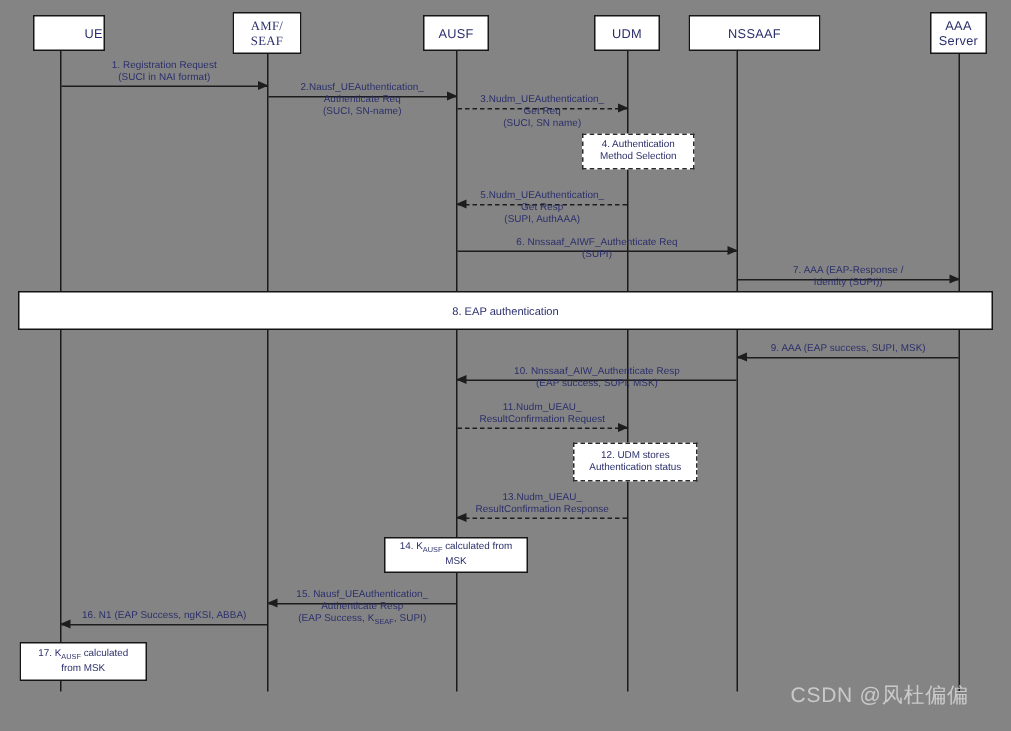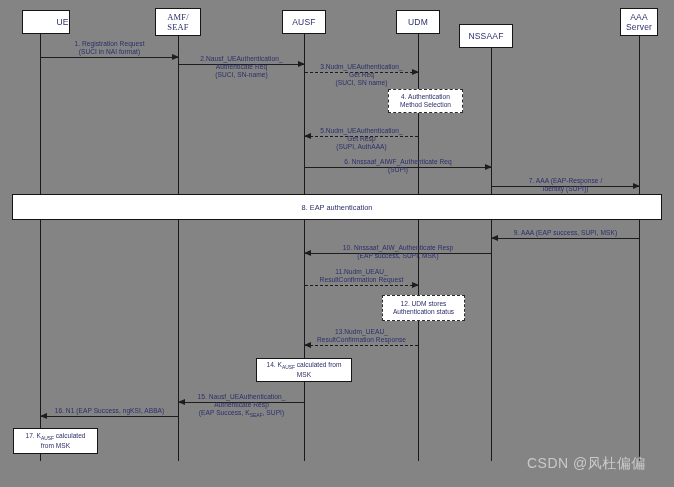--- a/index.html
+++ b/index.html
@@ -161,21 +161,21 @@
     <div class="actor" style="left: 155px; top: 8px; width: 46px; height: 28px;">
       <span style="white-space: pre-line; font-family: Liberation Serif, serif;">AMF/
 SEAF</span>
     </div>
     <div class="actor" style="left: 282px; top: 10px; width: 44px; height: 24px;">
       <span style="white-space: pre-line;">AUSF</span>
     </div>
     <div class="actor" style="left: 396px; top: 10px; width: 44px; height: 24px;">
       <span style="white-space: pre-line;">UDM</span>
     </div>
-    <div class="actor" style="left: 459px; top: 24px; width: 54px; height: 24px;">
+    <div class="actor" style="left: 459px; top: 10px; width: 88px; height: 24px;">
       <span style="white-space: pre-line;">NSSAAF</span>
     </div>
     <div class="actor" style="left: 620px; top: 8px; width: 38px; height: 28px;">
       <span style="white-space: pre-line;">AAA
 Server</span>
     </div>
     <div class="msg" style="left: 41px; top: 57px; width: 137px;">
       <div class="line"></div>
       <div class="head right"></div>
       <div class="label above">1. Registration Request

